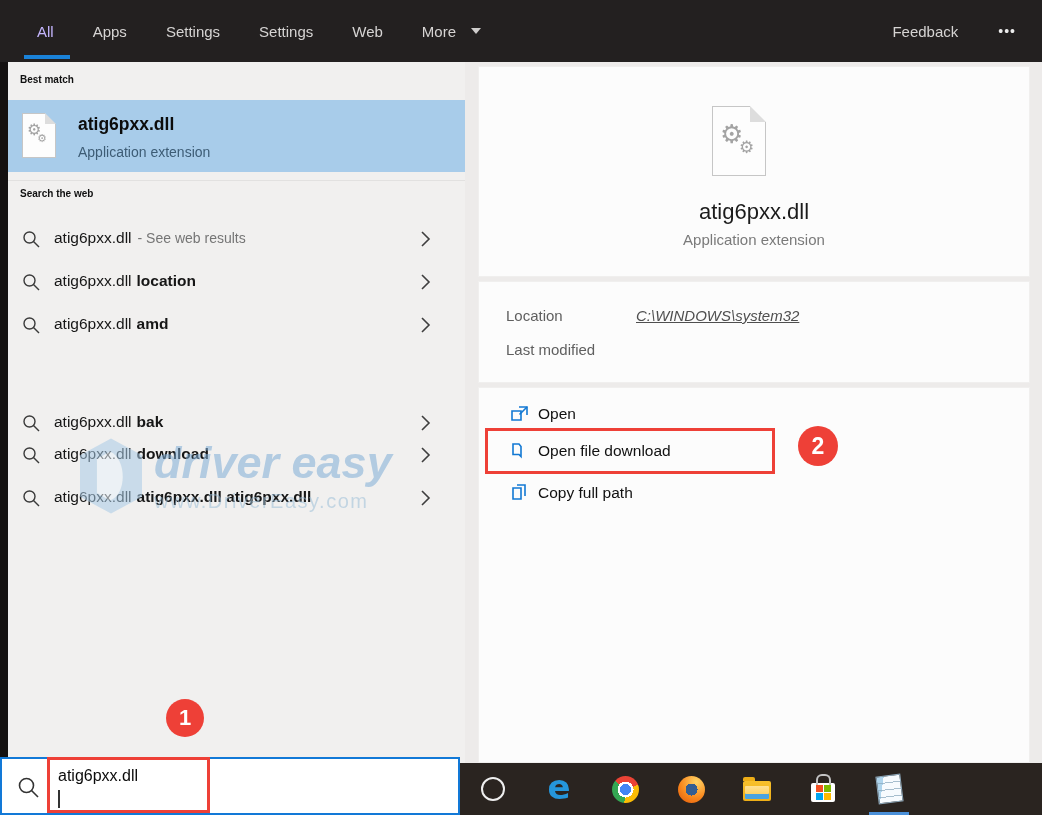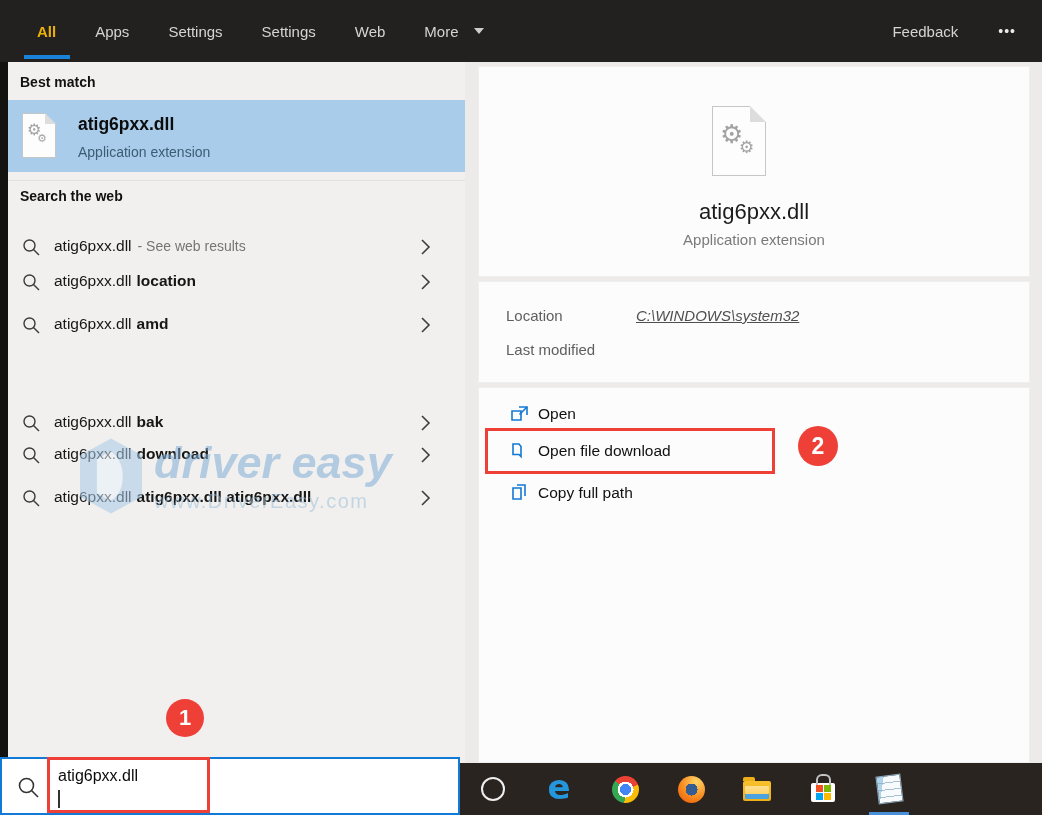--- a/index.html
+++ b/index.html
@@ -4,31 +4,31 @@
 <style>
   html,body{margin:0;padding:0;background:#000;}
   .screen{position:relative;width:1042px;height:815px;overflow:hidden;
     font-family:"Liberation Sans","DejaVu Sans",sans-serif;background:#f1f0ef;}
 
   
   .topbar{position:absolute;left:0;top:0;width:1042px;height:62px;background:#232020;
     display:flex;align-items:center;color:#d6d4d3;font-size:15px;}
   .tabs{display:flex;align-items:center;gap:35px;padding-left:35px;}
   .tab{cursor:default;position:relative;padding:4px 2px;}
-  .tab.active{color:#eab308;font-weight:bold;}
+  .tab.active{color:#c4b5fd;font-weight:normal;}
   .tab-underline{position:absolute;left:24px;top:55px;width:46px;height:4px;background:#1a82d8;}
   .tab-more{display:flex;align-items:center;gap:15px;}
   .arrow-down{width:0;height:0;border:5px solid transparent;border-top:6px solid #cfcdcc;margin-top:5px;}
   .topbar-right{margin-left:auto;display:flex;align-items:center;gap:38px;padding-right:26px;}
   .ellipsis{letter-spacing:1px;color:#ececec;font-size:14px;}
 
   
   .left-panel{position:absolute;left:0;top:62px;width:465px;height:695px;background:#f1f0ef;}
   .left-edge{position:absolute;left:0;top:62px;width:8px;height:695px;background:#141111;}
-  .section-header{position:absolute;left:20px;font-size:14px;font-weight:bold;color:#111;}
+  .section-header{position:absolute;left:20px;font-size:10px;font-weight:bold;color:#111;}
   .bm-row{position:absolute;left:0;top:38px;width:465px;height:72px;background:#a8ccea;}
   .bm-title{position:absolute;left:78px;top:14px;font-size:17.5px;font-weight:bold;color:#0c0c0c;}
   .bm-sub{position:absolute;left:78px;top:44px;font-size:14px;color:#3d5c75;}
   .thin-divider{position:absolute;left:8px;top:118px;width:457px;height:1px;background:#e2e1e0;}
 
   
   .page-icon{position:absolute;background:#fdfdfd;border:1px solid #c6c6c6;--fold:#a8ccea;}
   .page-icon .fold{position:absolute;top:-1px;right:-1px;width:0;height:0;
     border-bottom:11px solid #ddd;border-right:11px solid var(--fold);}
   .page-icon .gear{position:absolute;color:#a3a3a3;line-height:1;
@@ -143,21 +143,21 @@
         <span class="gear" style="left:4px;top:8px;font-size:16px;">⚙</span>
         <span class="gear" style="left:14px;top:19px;font-size:11px;">⚙</span>
       </div>
       <div class="bm-title">atig6pxx.dll</div>
       <div class="bm-sub">Application extension</div>
     </div>
 
     <div class="thin-divider"></div>
     <div class="section-header" style="top:126px;">Search the web</div>
 
-    <div class="sug-row" style="top:164px;padding-left:28px;">
+    <div class="sug-row" style="top:156px;padding-left:28px;">
       <span class="sug-mag"><svg width="19" height="19">
             <circle cx="7.5" cy="7.5" r="5.5" fill="none" stroke="#3a3a3a" stroke-width="1.4"></circle>
             <line x1="11.5" y1="11.5" x2="17" y2="17" stroke="#3a3a3a" stroke-width="1.4"></line>
           </svg></span>
       <span class="sug-text"><span>atig6pxx.dll</span><span class="sug-bold"></span><span class="sug-note">- See web results</span></span>
       <span class="sug-chev"><svg width="11" height="18">
             <polyline points="2,2 9,9 2,16" fill="none" stroke="#3e3e3e" stroke-width="1.6"></polyline>
           </svg></span>
     </div>
     <div class="sug-row" style="top:199px;">

